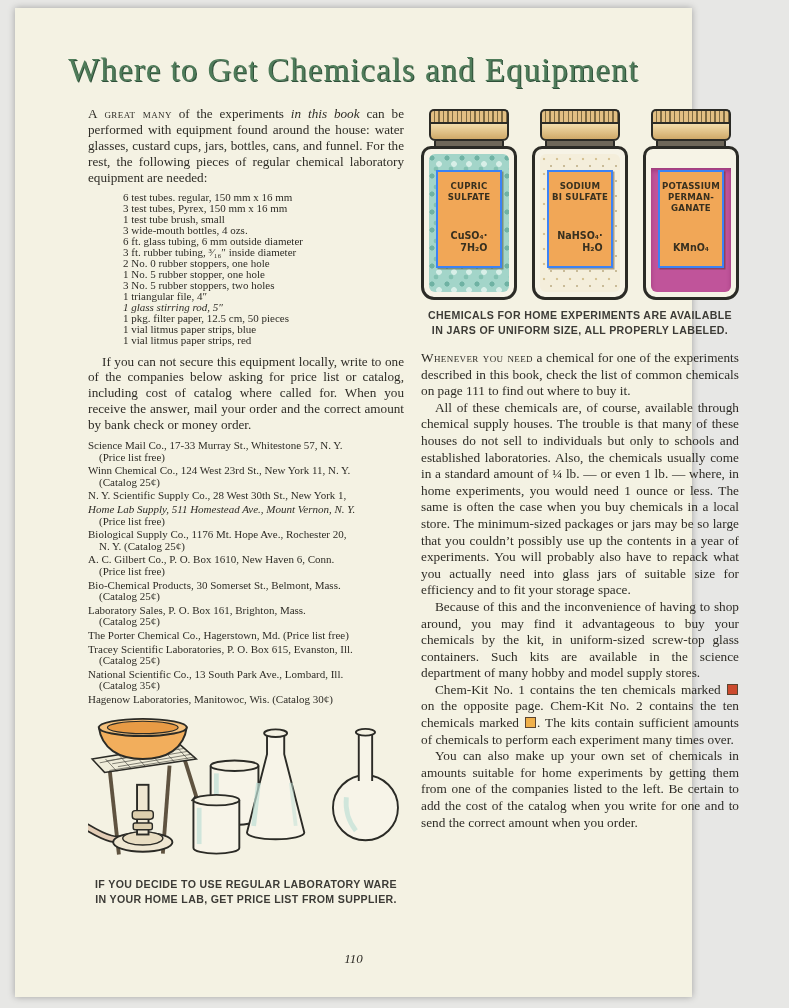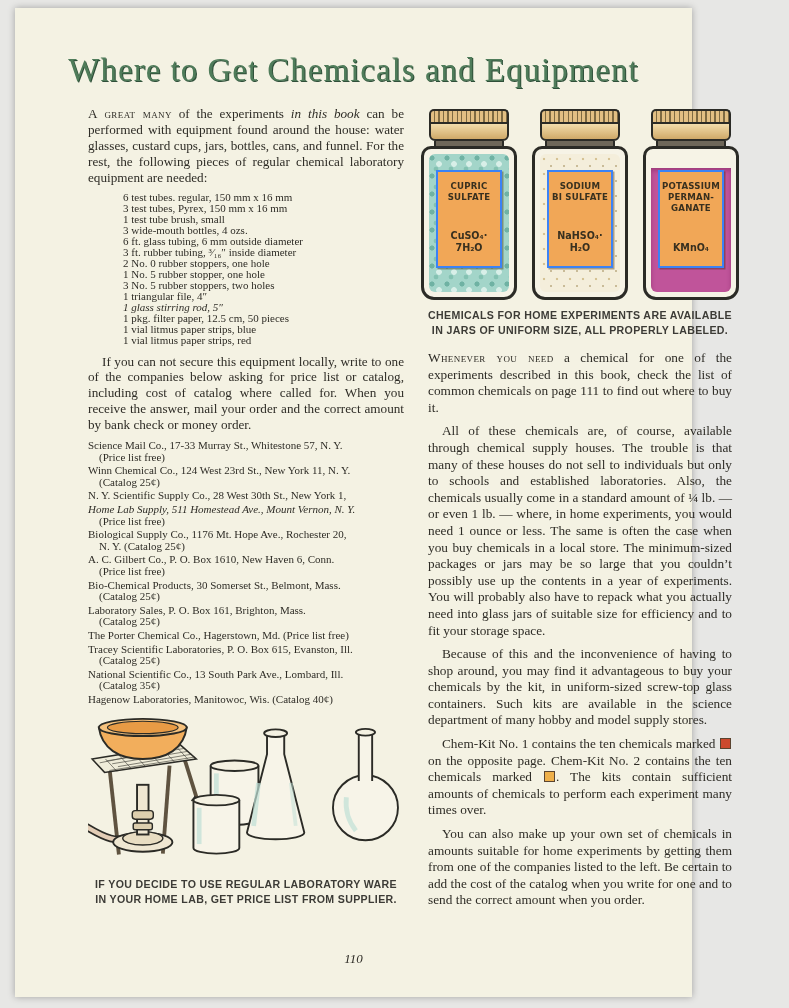--- a/index.html
+++ b/index.html
@@ -22,21 +22,21 @@
     color:#4f7c5a;text-shadow:1px 1px 0 #2f4f39;
   }
   .columns{display:flex;gap:17px;padding:17px 56px 0 73px;align-items:flex-start;}
   .col-left{width:316px;flex:none;}
   .col-right{width:318px;flex:none;}
 
   .body-text{
     margin:0 0 4px 0;font-size:13.2px;line-height:15.9px;
     text-align:justify;
   }
-  .col-right .body-text{font-size:13.3px;line-height:16.6px;margin:7px;}
+  .col-right .body-text{font-size:13.3px;line-height:16.6px;margin:0;}
   .indent{text-indent:14px;}
   .smallcaps{font-variant:small-caps;letter-spacing:.4px;}
   em{font-style:italic;}
   .italic{font-style:italic;}
 
   .equip-list{margin:6px 0 8px 35px;}
   .equip-line{font-size:11px;line-height:11px;white-space:nowrap;}
 
   .companies{margin-top:7px;}
   .company{margin-bottom:2px;}
@@ -87,21 +87,21 @@
     background-size:13px 15px;
   }
   .jar-label{
     position:absolute;top:21px;left:50%;transform:translateX(-50%);
     width:66px;height:98px;background:#f1a757;border:2px solid #3b82f6;
     box-shadow:1.5px 1.5px 0 rgba(60,40,10,.4);
     display:flex;flex-direction:column;justify-content:space-between;align-items:center;
     padding:9px 2px 12px 2px;box-sizing:border-box;
   }
   .label-name{font:700 8.6px/1.3 "DejaVu Sans",sans-serif;color:#38301f;text-align:center;white-space:pre-line;letter-spacing:.2px;}
-  .label-formula{font:700 9.6px/1.25 "DejaVu Sans",sans-serif;color:#38301f;text-align:center;white-space:pre-line;}
+  .label-formula{font:700 9.6px/1.25 "DejaVu Sans",sans-serif;color:#38301f;text-align:right;white-space:pre-line;}
 
   
   .marker{display:inline-block;width:9px;height:9px;border:1.6px solid #5a4430;vertical-align:-1px;margin:0 1px;}
   .marker-red{background:#cc4a2e;}
   .marker-yellow{background:#efb04a;}
 
   .labware{margin-top:10px;}
   .page-number{
     position:absolute;left:0;right:0;bottom:30px;text-align:center;
     font-style:italic;font-size:13px;color:#2e2c26;
@@ -203,21 +203,21 @@
             <div class="c1">Tracey Scientific Laboratories, P. O. Box 615, Evanston, Ill.</div>
             <div class="c2">(Catalog 25¢)</div>
           </div>
 
           <div class="company">
             <div class="c1">National Scientific Co., 13 South Park Ave., Lombard, Ill.</div>
             <div class="c2">(Catalog 35¢)</div>
           </div>
 
           <div class="company">
-            <div class="c1">Hagenow Laboratories, Manitowoc, Wis. (Catalog 40¢)</div>
+            <div class="c1">Hagenow Laboratories, Manitowoc, Wis. (Catalog 30¢)</div>
 
           </div>
         </div>
 
       <div class="labware">
         <svg viewBox="0 0 330 158" width="316" height="151">
 
           <g>
             <line x1="22" y1="53" x2="32" y2="145" stroke="#5f5340" stroke-width="4"></line>
             <line x1="85" y1="52" x2="78" y2="144" stroke="#5f5340" stroke-width="4"></line>

